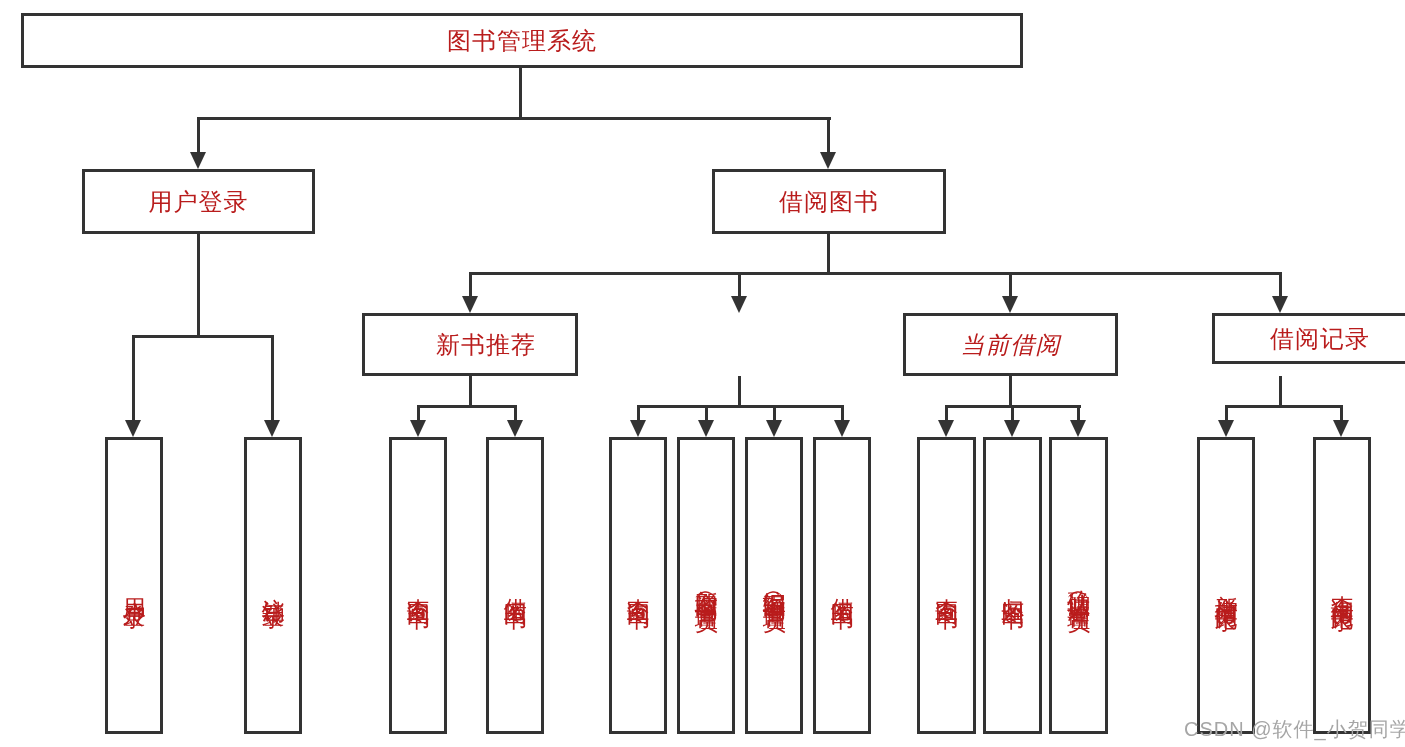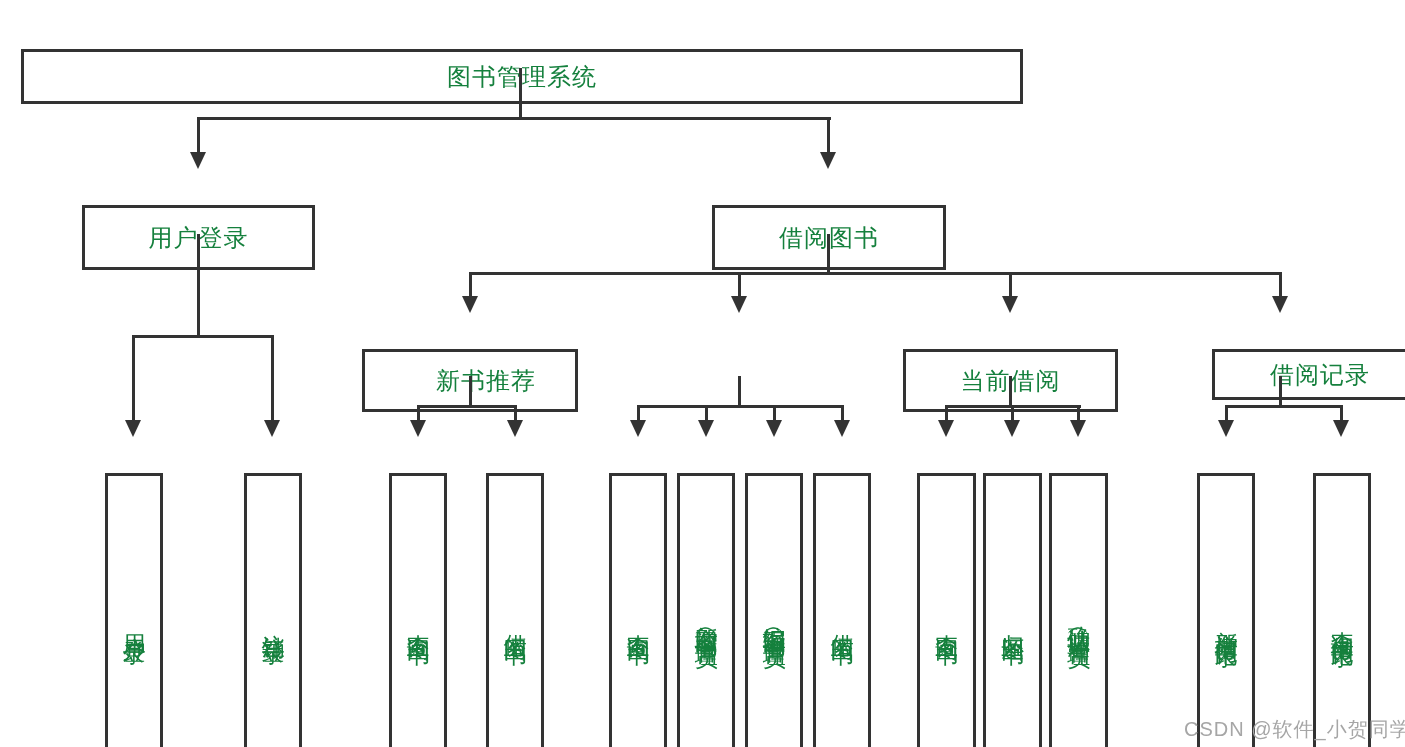--- a/index.html
+++ b/index.html
@@ -15,22 +15,21 @@
   .box {
     position: absolute;
     box-sizing: border-box;
     border: 3px solid #333333;
     background: #ffffff;
     display: flex;
     align-items: center;
     justify-content: center;
     font-size: 24px;
     letter-spacing: 1px;
-    color: #15803d;
-    margin-top: 36px;
+    color: #b91c1c;
   }
   .leafbox {
     font-size: 23px;
   }
   .vtext {
     writing-mode: vertical-rl;
     text-orientation: mixed;
     letter-spacing: 3px;
     line-height: 1.1;
     white-space: nowrap;
@@ -95,21 +94,21 @@
   <div class="ln" style="left:738px; top:274px; width:3px; height:23px;"></div>
   <div class="arrow" style="left:731px; top:296px;"></div>
   <div class="ln" style="left:1009px; top:274px; width:3px; height:23px;"></div>
   <div class="arrow" style="left:1002px; top:296px;"></div>
   <div class="ln" style="left:1279px; top:274px; width:3px; height:23px;"></div>
   <div class="arrow" style="left:1272px; top:296px;"></div>
 
   <div class="box" style="left:362px; top:313px; width:216px; height:63px;padding-left:32px;">
     <span>新书推荐</span>
   </div>
-  <div class="box" style="left:903px; top:313px; width:215px; height:63px;">
+  <div class="box" style="left:903px; top:313px; width:215px; height:63px;font-style:italic;">
     <span>当前借阅</span>
   </div>
   <div class="box" style="left:1212px; top:313px; width:216px; height:51px;">
     <span>借阅记录</span>
   </div>
 
   <div class="ln" style="left:469px; top:376px; width:3px; height:31px;"></div>
   <div class="ln" style="left:417px; top:405px; width:100px; height:3px;"></div>
   <div class="ln" style="left:417px; top:407px; width:3px; height:15px;"></div>
   <div class="arrow" style="left:410px; top:420px;"></div>

